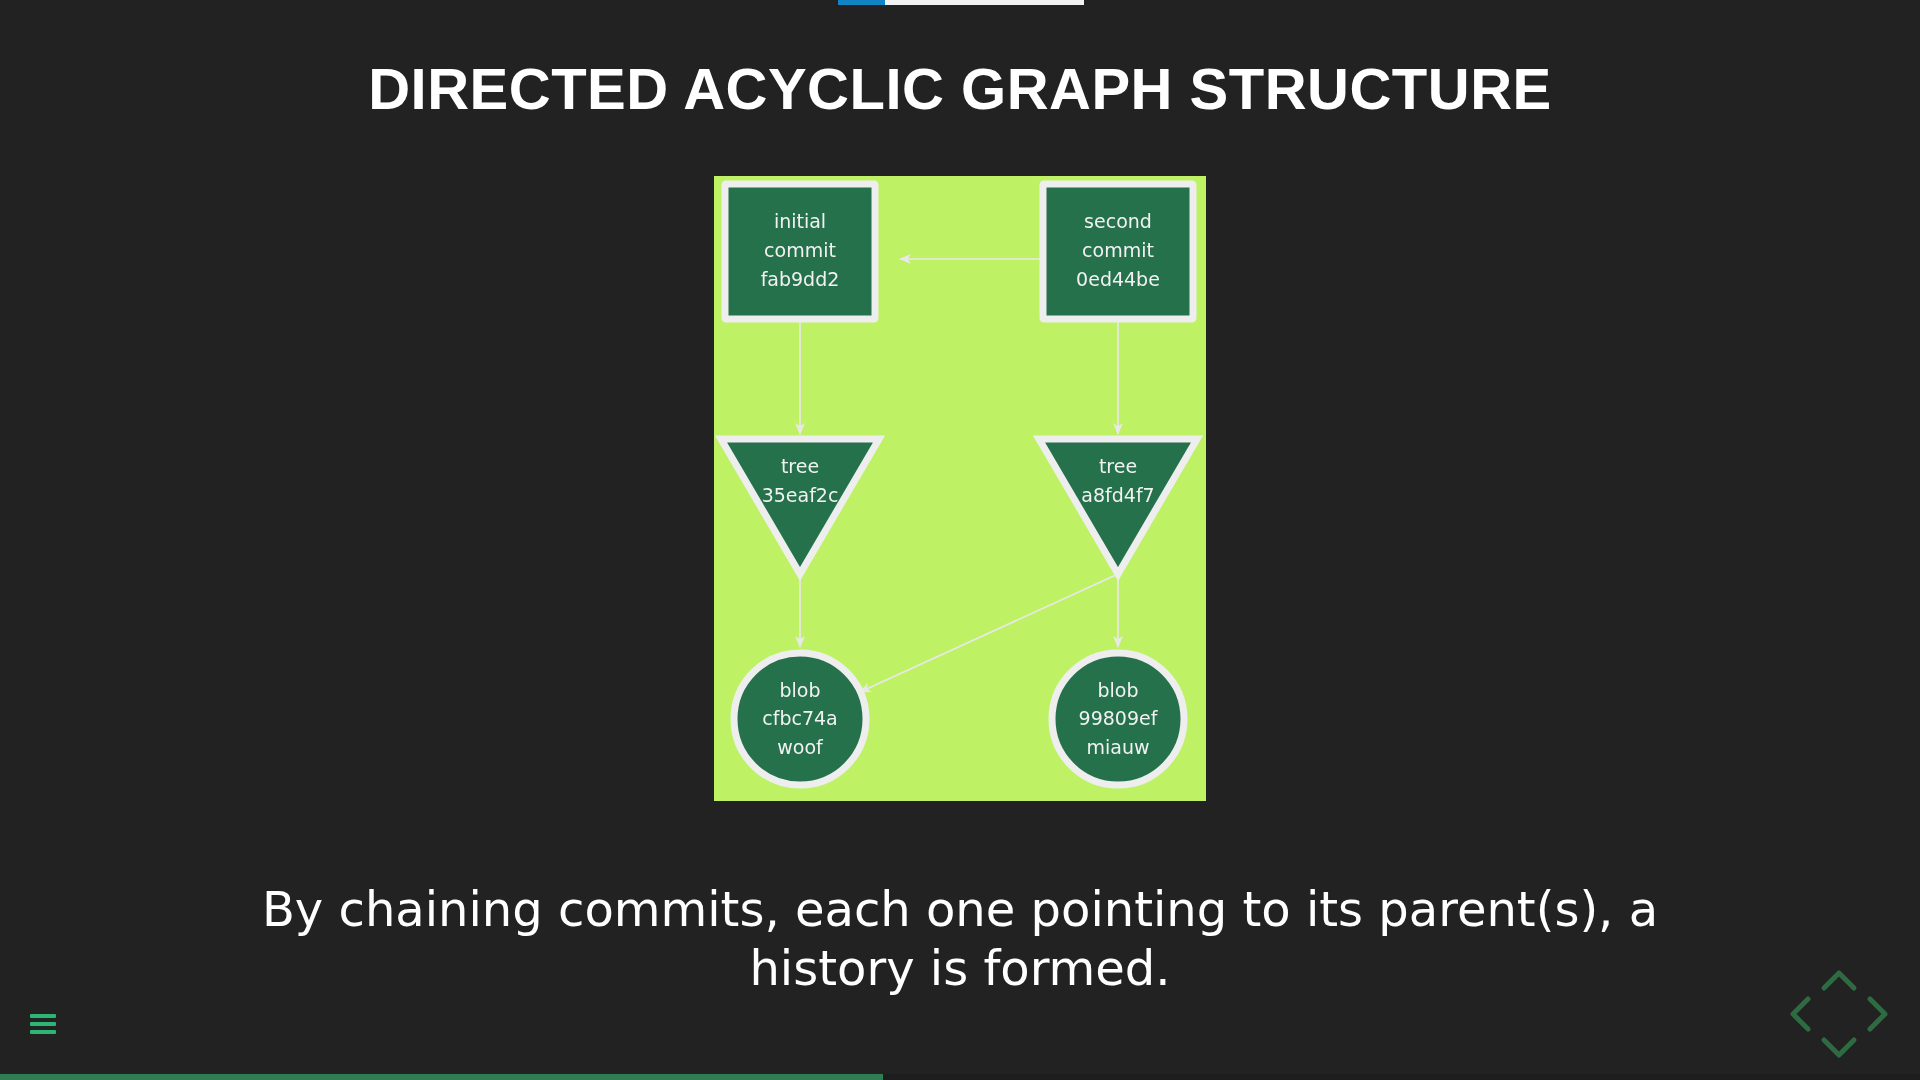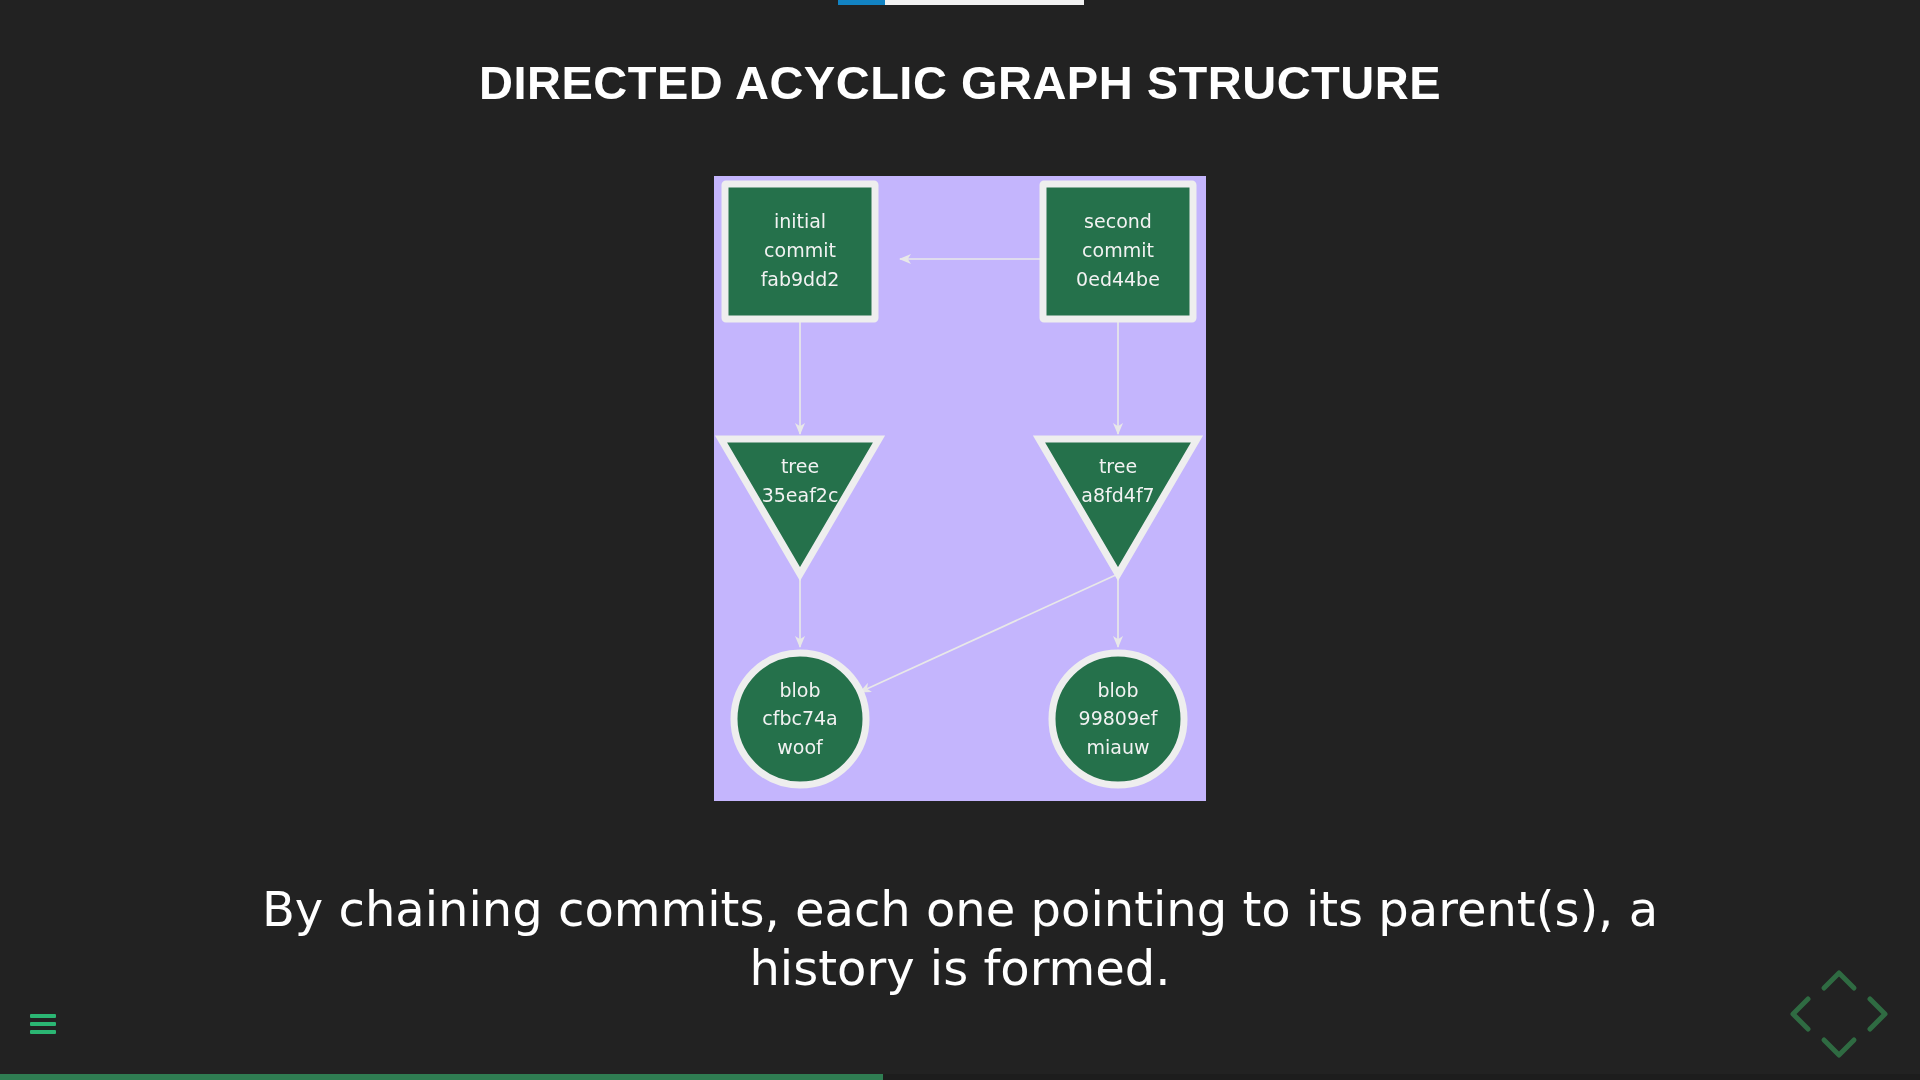--- a/index.html
+++ b/index.html
@@ -37,33 +37,33 @@
   
   #slide-title {
     position: absolute;
     top: 55px;
     left: 0;
     width: 1920px;
     text-align: center;
     color: #ffffff;
     font-family: "Liberation Sans", sans-serif;
     font-weight: bold;
-    font-size: 47px;
+    font-size: 58px;
     letter-spacing: 0.5px;
     white-space: nowrap;
   }
 
   
   #diagram-wrap {
     position: absolute;
     left: 714px;
     top: 176px;
     width: 492px;
     height: 625px;
-    background: #c4b5fd;
+    background: #bef264;
   }
   #diagram-svg { display: block; }
 
   .node-label {
     font-family: "DejaVu Sans", sans-serif;
     font-size: 19px;
     fill: #f2f2f2;
     text-anchor: middle;
     dominant-baseline: middle;
   }

